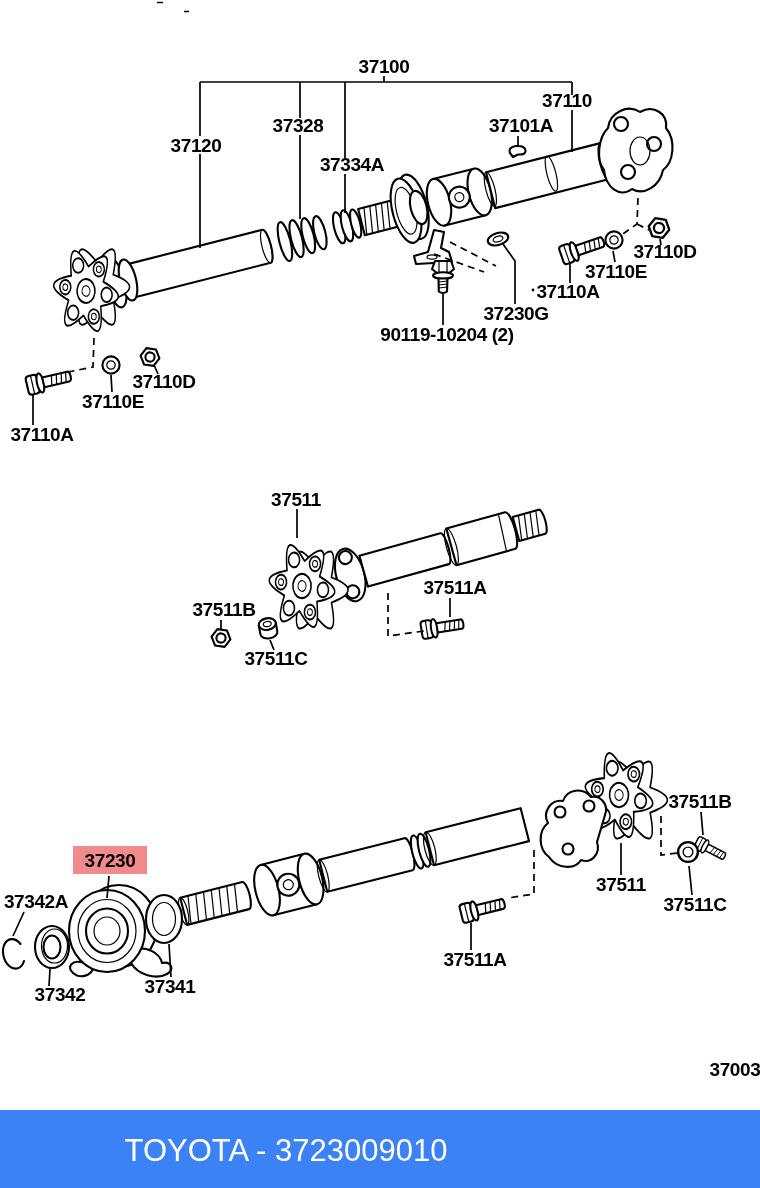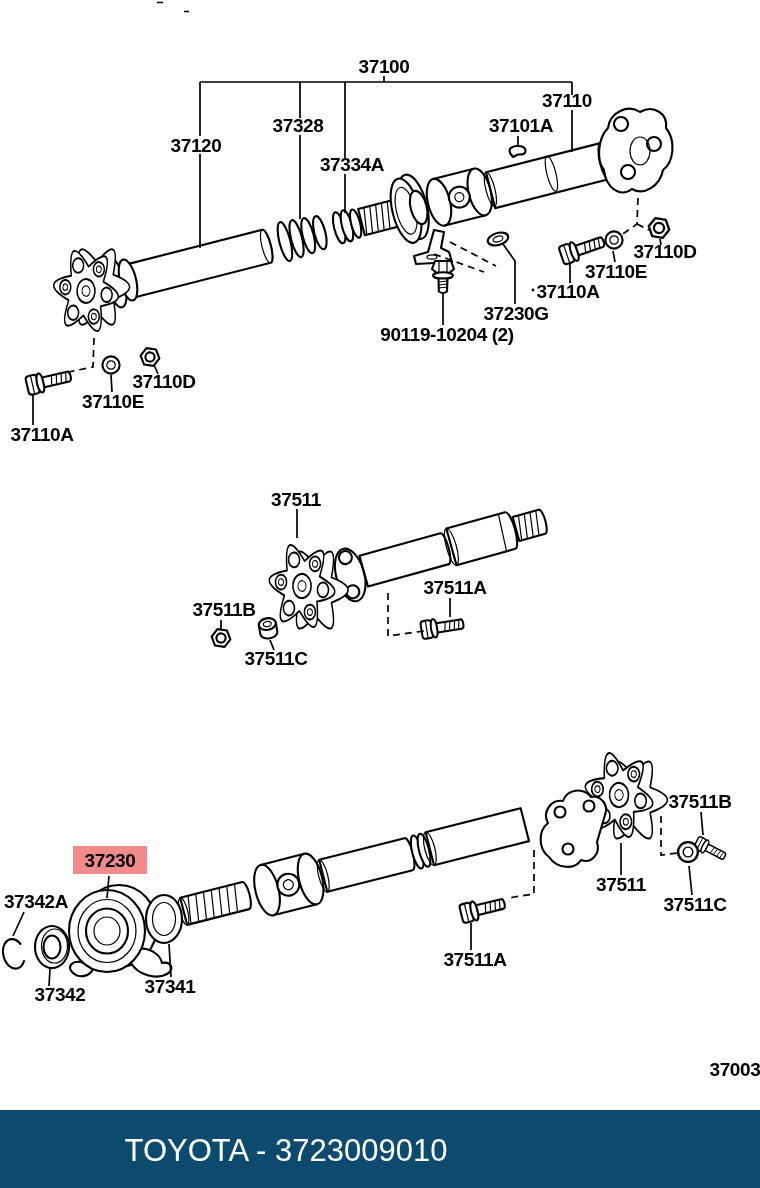--- a/index.html
+++ b/index.html
@@ -6,21 +6,21 @@
   .page{position:relative;width:760px;height:1188px;background:#ffffff;overflow:hidden;
         font-family:"Liberation Sans",sans-serif;}
   svg{position:absolute;left:0;top:0;}
   .fw{fill:#ffffff;stroke:#000000;stroke-width:2.1;stroke-linejoin:round;}
   .ln{fill:none;stroke:#000000;stroke-width:2.1;stroke-linecap:round;stroke-linejoin:round;}
   .th{fill:none;stroke:#000000;stroke-width:1.2;}
   .ld{fill:none;stroke:#000000;stroke-width:1.7;}
   .dsh{fill:none;stroke:#000000;stroke-width:1.7;stroke-dasharray:7 5;}
   .lbl{font-family:"Liberation Sans",sans-serif;font-weight:bold;font-size:19px;
        letter-spacing:-0.4px;fill:#000000;text-anchor:middle;}
-  #footer{position:absolute;left:0;top:1110px;width:760px;height:78px;background:#0c4a6e;}
+  #footer{position:absolute;left:0;top:1110px;width:760px;height:78px;background:#3b82f6;}
   .ftxt{position:absolute;top:41px;transform:translate(-50%,-50%);color:#ffffff;
         font-size:31px;white-space:nowrap;}
 </style>
 </head>
 <body>
 
 <div class="page">
 
 <svg width="760" height="1110" viewBox="0 0 760 1110">
   <defs>

